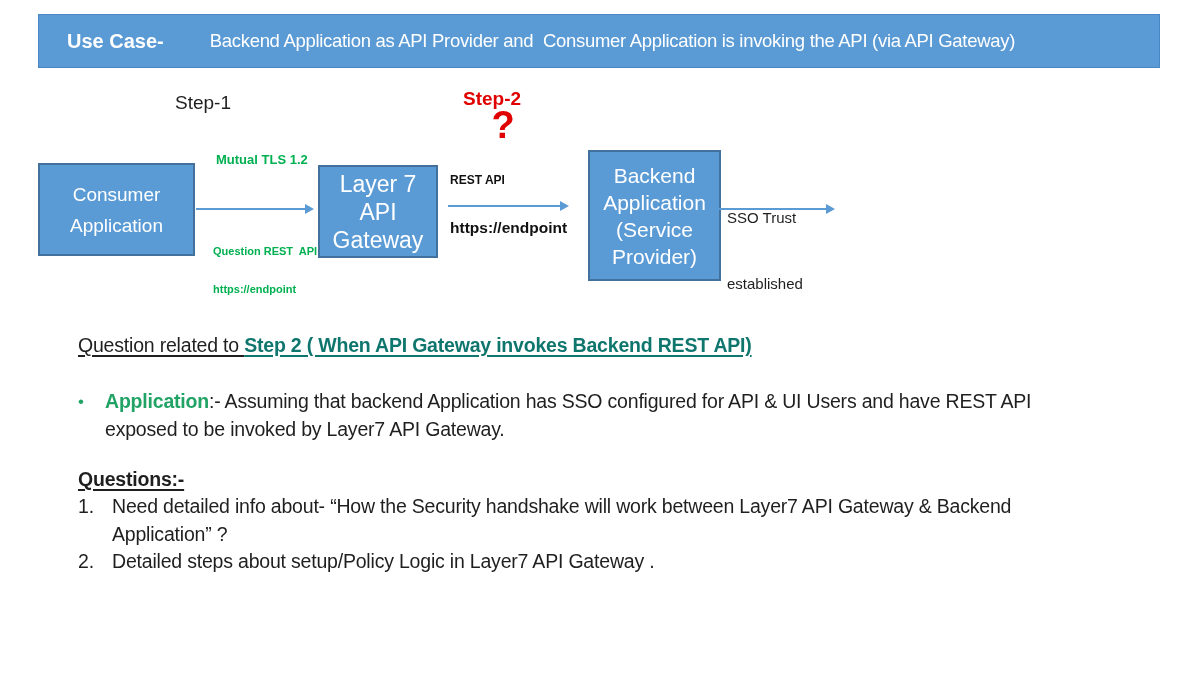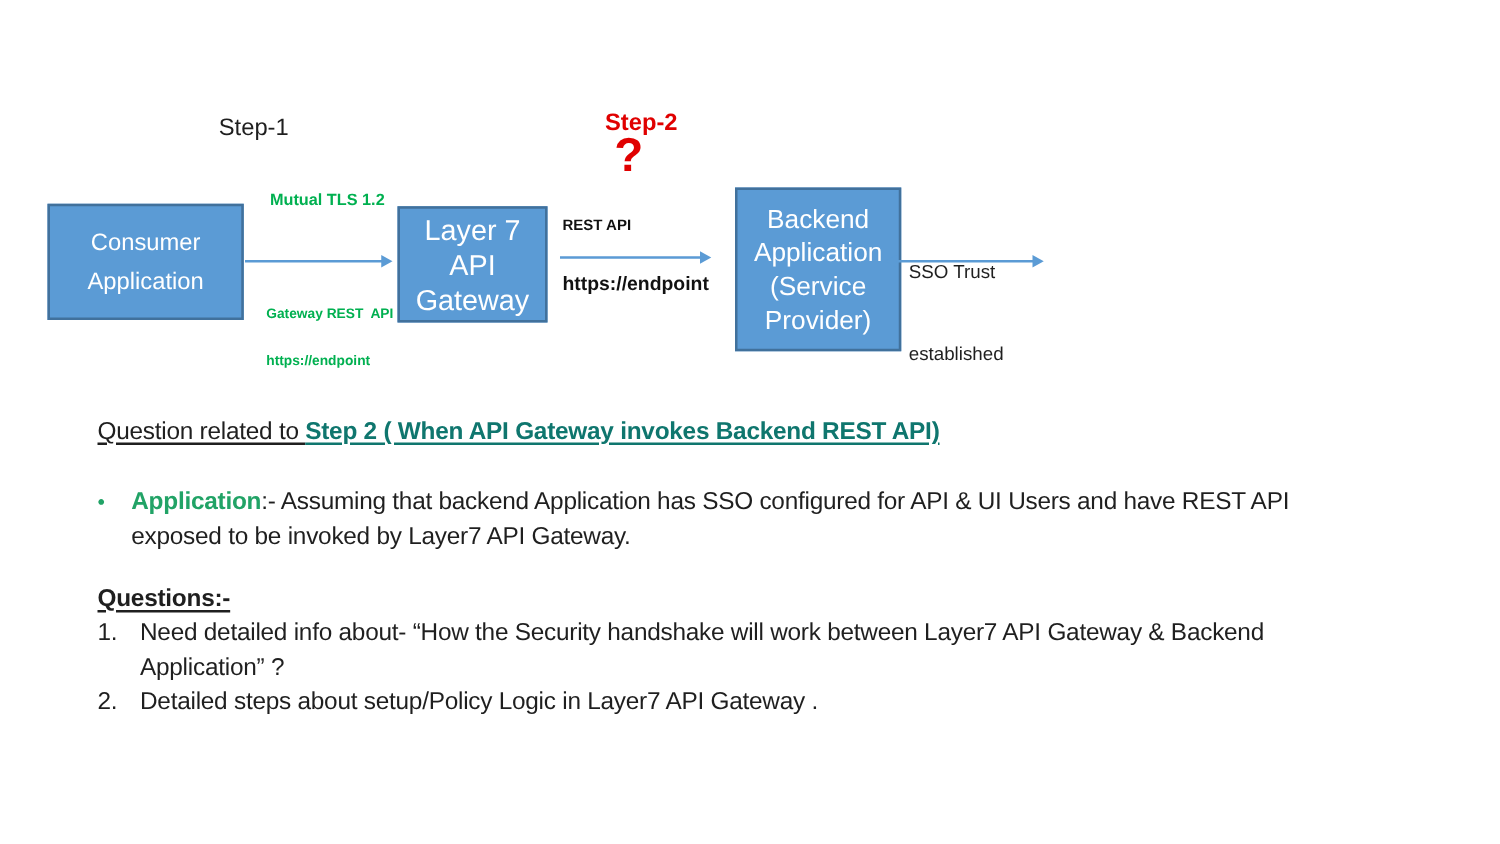--- a/index.html
+++ b/index.html
@@ -10,21 +10,21 @@
   
   .header-bar{
     position:absolute;left:38px;top:14px;width:1122px;height:54px;
     background:#5b9bd5;border:1px solid #4a86c5;box-sizing:border-box;
     display:flex;align-items:center;color:#ffffff;
   }
   .header-label{font-size:20px;font-weight:bold;margin-left:28px;white-space:pre;}
   .header-title{font-size:18.5px;letter-spacing:-0.3px;margin-left:46px;white-space:pre;}
   
   .step1{position:absolute;left:175px;top:92px;font-size:19px;}
-  .step2{position:absolute;left:465px;top:88px;width:96px;text-align:center;
+  .step2{position:absolute;left:444px;top:88px;width:96px;text-align:center;
          font-size:19px;font-weight:bold;color:#e00000;}
   .qmark{position:absolute;left:455px;top:105px;width:96px;text-align:center;
          font-size:38px;line-height:40px;font-weight:bold;color:#e00000;}
   
   .node{
     position:absolute;background:#5b9bd5;border:2px solid #41719c;box-sizing:border-box;
     color:#ffffff;display:flex;flex-direction:column;align-items:center;justify-content:center;
     text-align:center;
   }
   .node div{white-space:pre;}
@@ -62,20 +62,24 @@
   .qa-block{position:absolute;left:78px;top:466px;font-size:19.5px;line-height:27.3px;letter-spacing:-0.2px;}
   .q-heading{font-weight:bold;}
   .q-item{display:flex;}
   .q-num{width:34px;flex:none;}
 </style>
 </head>
 <body>
 
 <div class="slide">
 
+  <div class="header-bar">
+    <span class="header-label">Use Case-</span>
+    <span class="header-title">Backend Application as API Provider and  Consumer Application is invoking the API (via API Gateway)</span>
+  </div>
 
   <div class="step1">Step-1</div>
   <div class="step2">Step-2</div>
   <div class="qmark">?</div>
 
   <div class="node node-consumer">
     <div>Consumer</div>
     <div>Application</div>
   </div>
 
@@ -102,21 +106,21 @@
     <div class="head-r"></div>
   </div>
   <div class="arrow arrow-3 double">
     <div class="shaft"></div>
     <div class="head-l"></div>
     <div class="head-r"></div>
   </div>
 
   <div class="lbl lbl-mutual">Mutual TLS 1.2</div>
   <div class="lbl lbl-gwrest">
-    <div>Gateway REST  API</div>
+    <div>Question REST  API</div>
     <div>https://endpoint</div>
   </div>
   <div class="lbl lbl-restapi">REST API</div>
   <div class="lbl lbl-endpoint">https://endpoint</div>
   <div class="lbl lbl-sso">
     <div>SSO Trust</div>
     <div>established</div>
   </div>
 
   <div class="q-heading-line"><span class="u">Question related to </span><span class="u red-bold">Step 2 ( When API Gateway invokes Backend REST API)</span></div>

